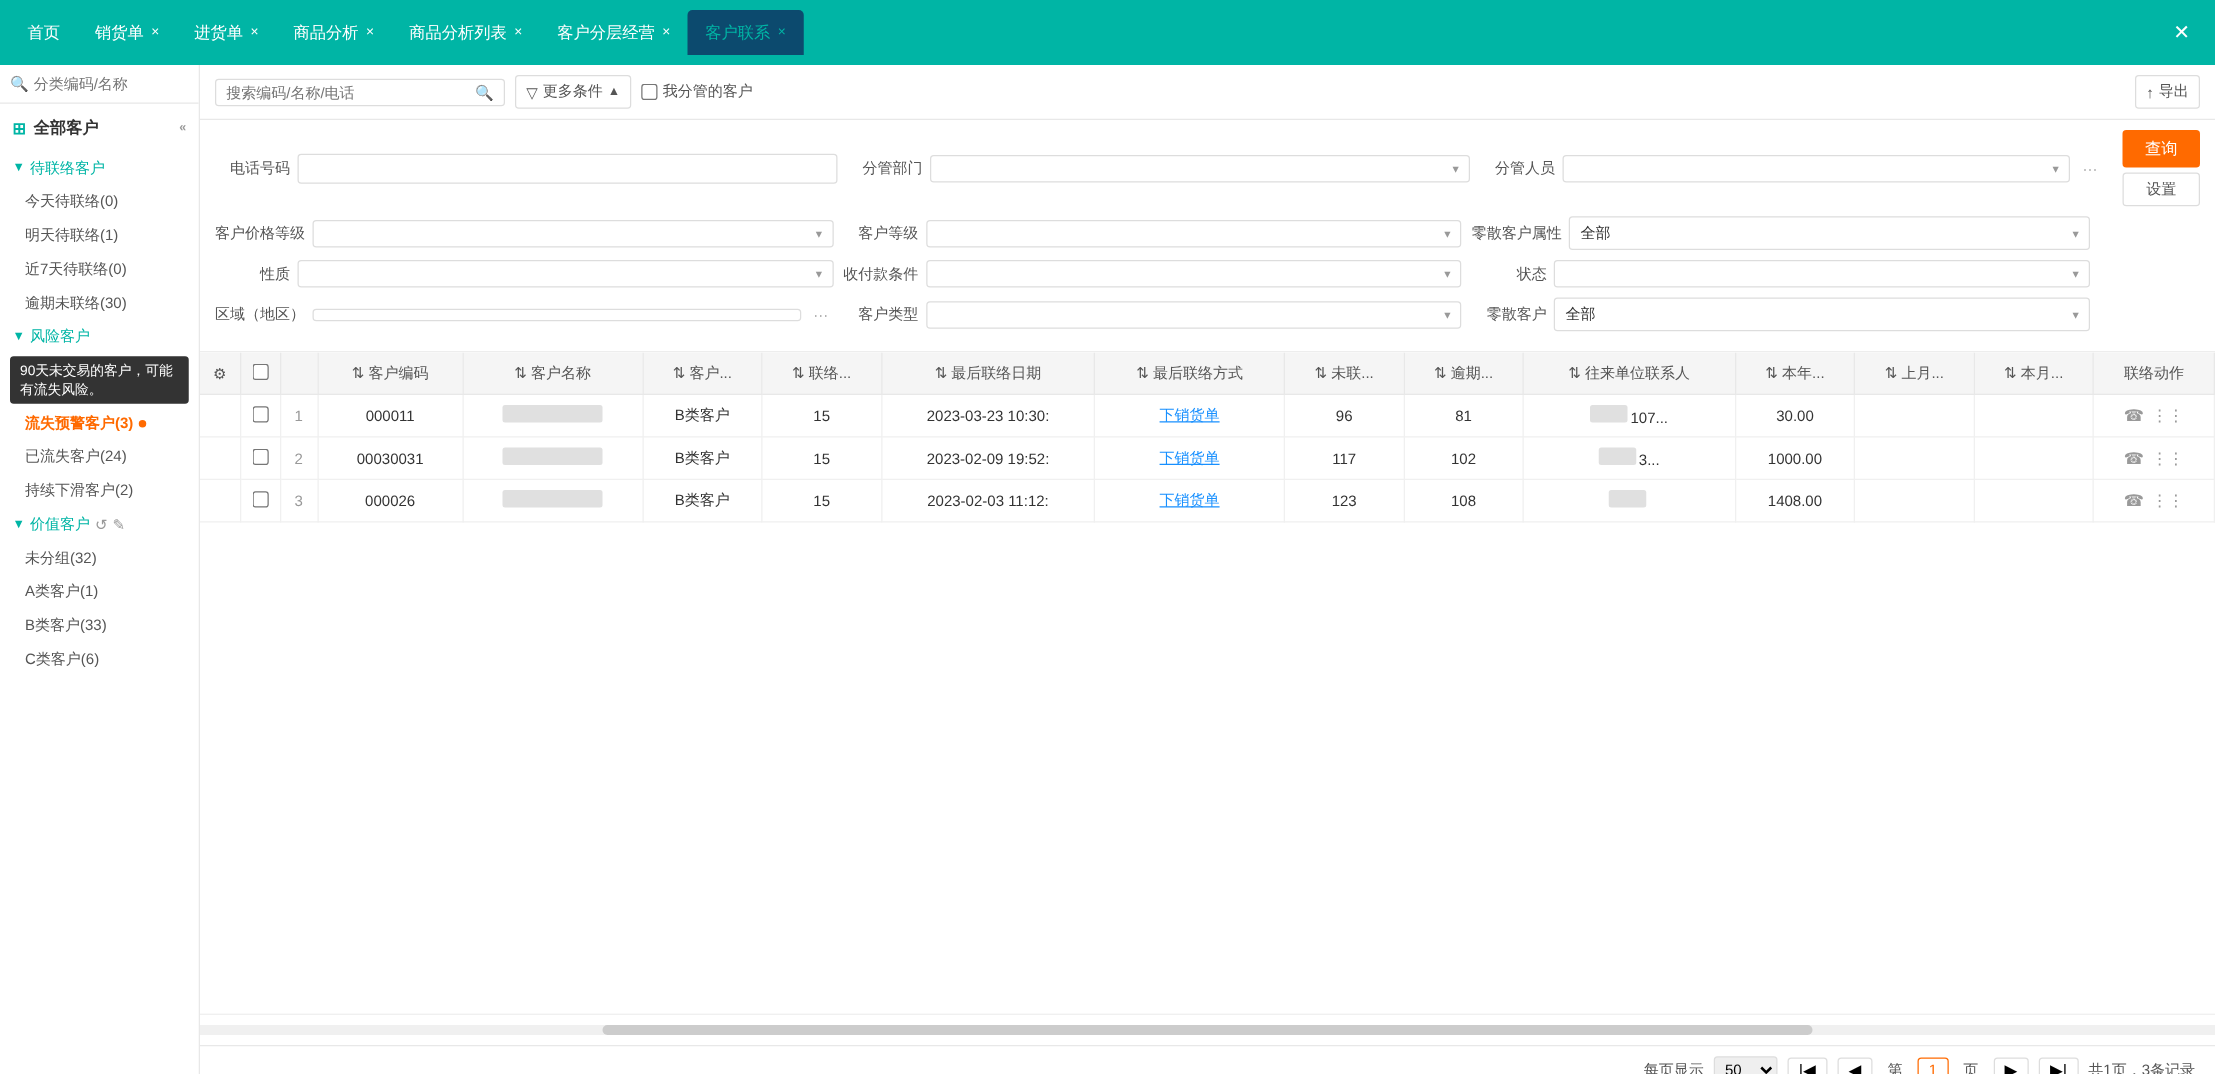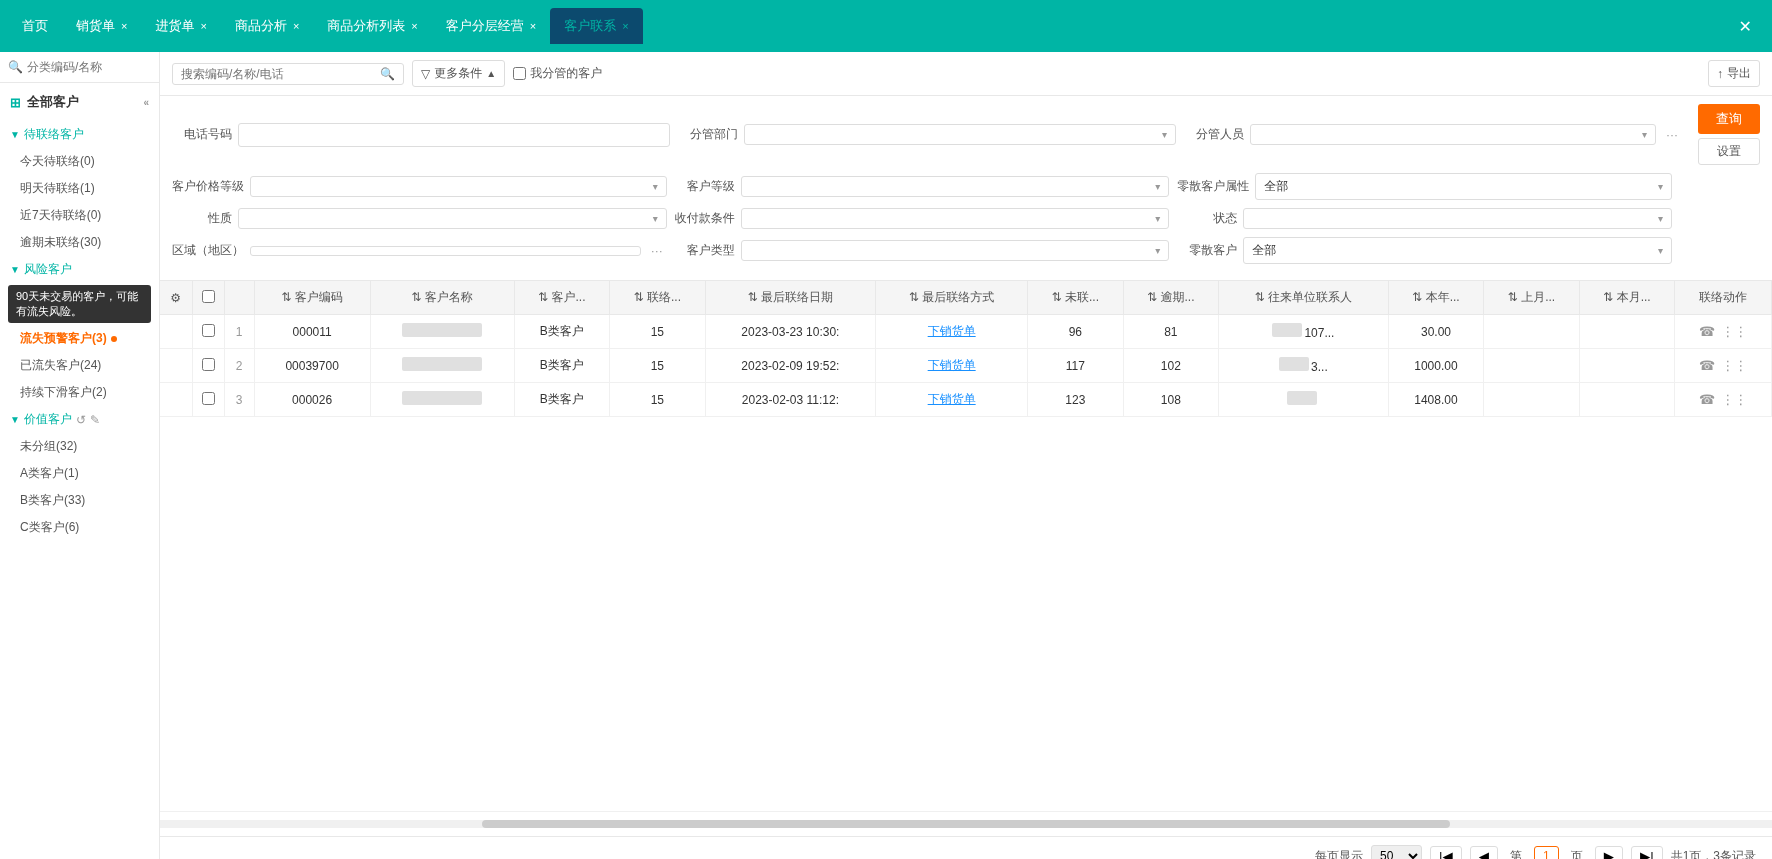--- a/index.html
+++ b/index.html
@@ -363,21 +363,21 @@
         <div class="action-icons">
           <span class="action-icon" title="联络">☎</span>
           <span class="action-icon" title="更多">⋮⋮</span>
         </div>
       </td>
     </tr>
             <tr>
       <td></td>
       <td><input type="checkbox" style=""></td>
       <td style="color:#999;">2</td>
-      <td>00039700</td>
+      <td>00030031</td>
       <td><span style="background:#e0e0e0;border-radius:2px;display:inline-block;min-width:80px;height:14px;"></span></td>
       <td>B类客户</td>
       <td>15</td>
       <td>2023-02-09 19:52:</td>
       <td class="link">下销货单</td>
       <td>117</td>
       <td>102</td>
       <td><span style="background:#e0e0e0;border-radius:2px;display:inline-block;min-width:30px;height:14px;margin-right:2px;"></span>3...</td>
       <td>1000.00</td>
       <td></td>

